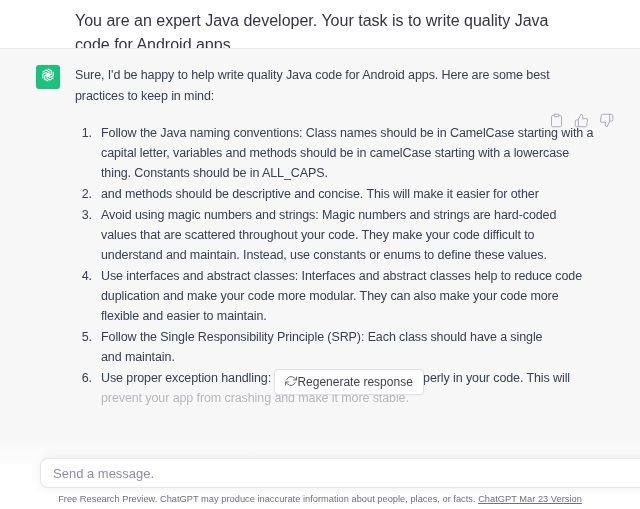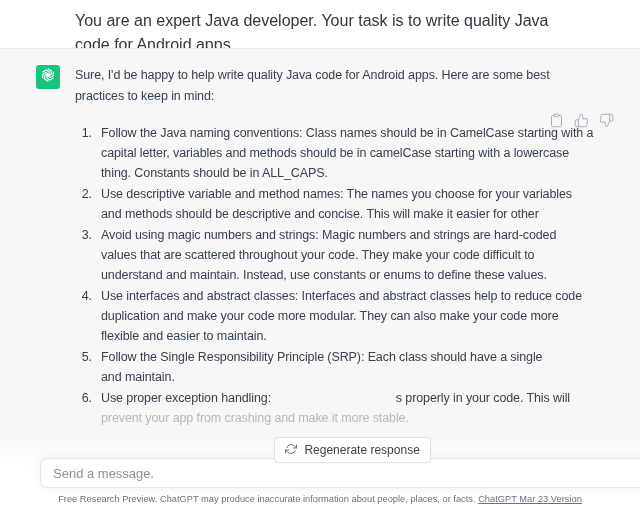--- a/index.html
+++ b/index.html
@@ -70,26 +70,25 @@
   
   .regen-btn {
     position:absolute;
     left:0; top:-12px;
     z-index:5;
     height:26px;
     padding:0 10px;
     background:#ffffff;
     border:1px solid #e0e0e6;
     border-radius:4px;
-    display:flex; align-items:center; gap:7px;
+    display:flex; align-items:center; 
     font-size:12px; color:#40414f;
     white-space:nowrap;
     cursor:pointer;
     box-shadow:0 1px 2px rgba(0,0,0,0.03);
-    margin-top:48px;
   }
   .regen-btn svg { width:12px; height:12px; stroke:#6e6e80; fill:none; stroke-width:2; stroke-linecap:round; stroke-linejoin:round; }
   
   .bottom-overlay {
     position:absolute;
     left:0; right:0; bottom:0;
     height:72px;
     background:linear-gradient(180deg, rgba(247,247,248,0) 0%, #ffffff 45%, #ffffff 100%);
     z-index:2;
   }
@@ -163,21 +162,20 @@
         <div class="li-lines">
           <div class="li-line">Follow the Java naming conventions: Class names should be in CamelCase starting with a</div>
           <div class="li-line">capital letter, variables and methods should be in camelCase starting with a lowercase</div>
           <div class="li-line">thing. Constants should be in ALL_CAPS.</div>
         </div>
       </div>
 
       <div class="list-item">
         <div class="li-num">2.</div>
         <div class="li-lines">
-          <div class="li-line">Use descriptive variable and method names: The names you choose for your variables</div>
           <div class="li-line">and methods should be descriptive and concise. This will make it easier for other</div>
         </div>
       </div>
 
       <div class="list-item">
         <div class="li-num">3.</div>
         <div class="li-lines">
           <div class="li-line">Avoid using magic numbers and strings: Magic numbers and strings are hard-coded</div>
           <div class="li-line">values that are scattered throughout your code. They make your code difficult to</div>
           <div class="li-line">understand and maintain. Instead, use constants or enums to define these values.</div>

